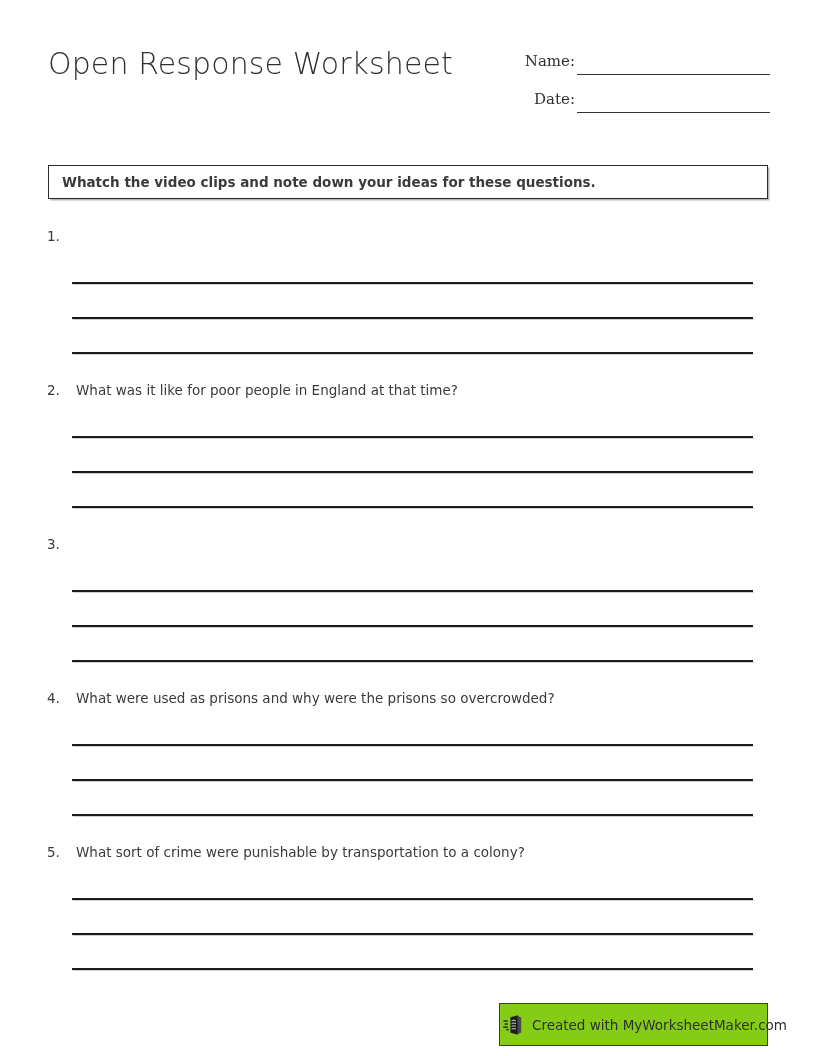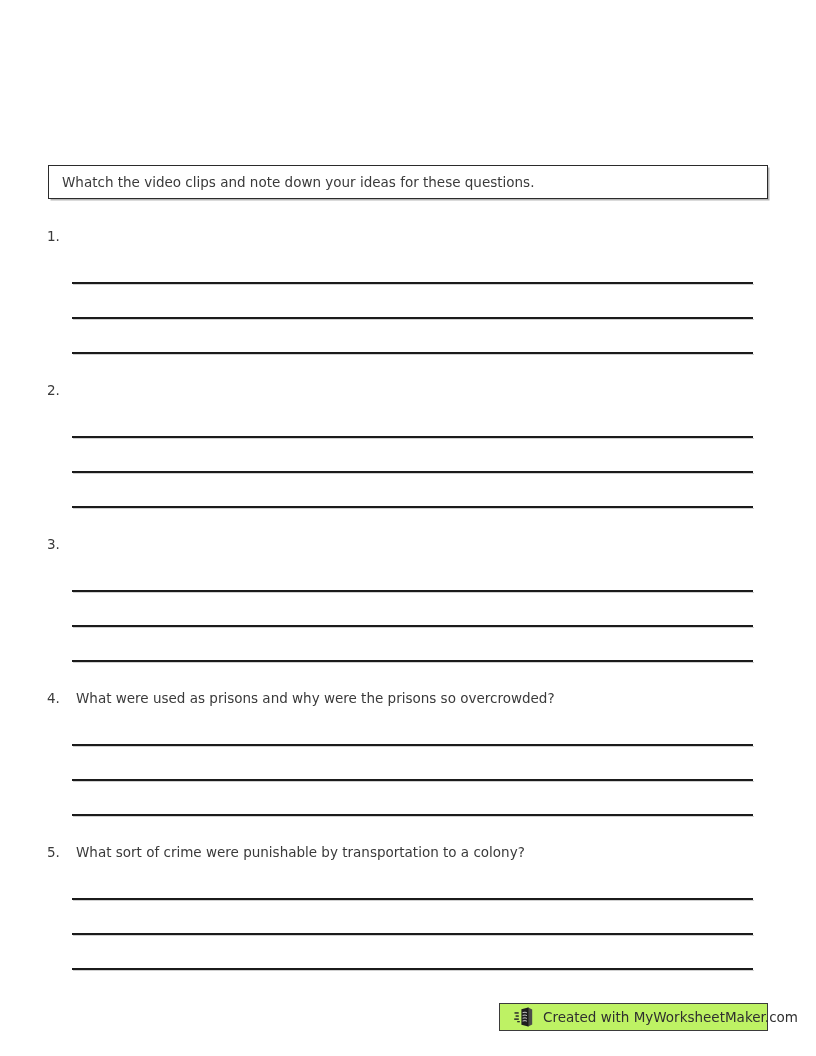--- a/index.html
+++ b/index.html
@@ -81,21 +81,21 @@
     border: 1px solid #2b2b2b;
     background: #ffffff;
     box-shadow: 2px 2px 0 -0.5px rgba(120,120,120,0.55);
   }
   .instruction-text {
     position: absolute;
     left: 13px;
     top: 50%;
     transform: translateY(-50%);
     font-size: 13.5px;
-    font-weight: 400;
+    font-weight: 700;
     color: #3a3a3a;
     white-space: nowrap;
   }
 
   
   .questions {
     position: absolute;
     left: 0;
     top: 228px;
     width: 816px;
@@ -150,46 +150,60 @@
   .answer-line.l1 { top: 24px; }
   .answer-line.l2 { top: 59px; }
   .answer-line.l3 { top: 94px; }
 
   
   .footer-badge {
     position: absolute;
     left: 499px;
     top: 1003px;
     width: 269px;
-    height: 28px;
+    height: 43px;
     box-sizing: border-box;
     border: 1px solid #3b3b3b;
-    background: #bef264;
+    background: #84cc16;
     display: flex;
     align-items: center;
-    padding-left: 14px;
+    padding-left: 3px;
   }
   .badge-icon {
     width: 22px;
     height: 22px;
     flex: 0 0 22px;
     margin-right: 7px;
     display: block;
   }
   .badge-text {
     font-size: 13.5px;
     color: #2f2f2f;
     white-space: nowrap;
   }
 </style>
 </head>
 <body>
 
 <div class="page">
 
+  <div class="header">
+    <div class="worksheet-title">Open Response Worksheet</div>
+
+    <div class="name-date-block">
+      <div class="nd-row">
+        <span class="nd-label">Name:</span>
+        <span class="nd-rule"></span>
+      </div>
+      <div class="nd-row">
+        <span class="nd-label">Date:</span>
+        <span class="nd-rule"></span>
+      </div>
+    </div>
+  </div>
 
   <div class="instruction-box">
     <span class="instruction-text">Whatch the video clips and note down your ideas for these questions.</span>
   </div>
 
   <div class="questions">
 
     <div class="question-block">
       <div class="q-row">
         <span class="q-number">1.</span>
@@ -197,20 +211,21 @@
       <div class="answer-lines">
         <div class="answer-line l1"></div>
         <div class="answer-line l2"></div>
         <div class="answer-line l3"></div>
       </div>
     </div>
 
     <div class="question-block">
       <div class="q-row">
         <span class="q-number">2.</span>
+        <span class="q-text">What was it like for poor people in England at that time?</span>
       </div>
       <div class="answer-lines">
         <div class="answer-line l1"></div>
         <div class="answer-line l2"></div>
         <div class="answer-line l3"></div>
       </div>
     </div>
 
     <div class="question-block">
       <div class="q-row">

